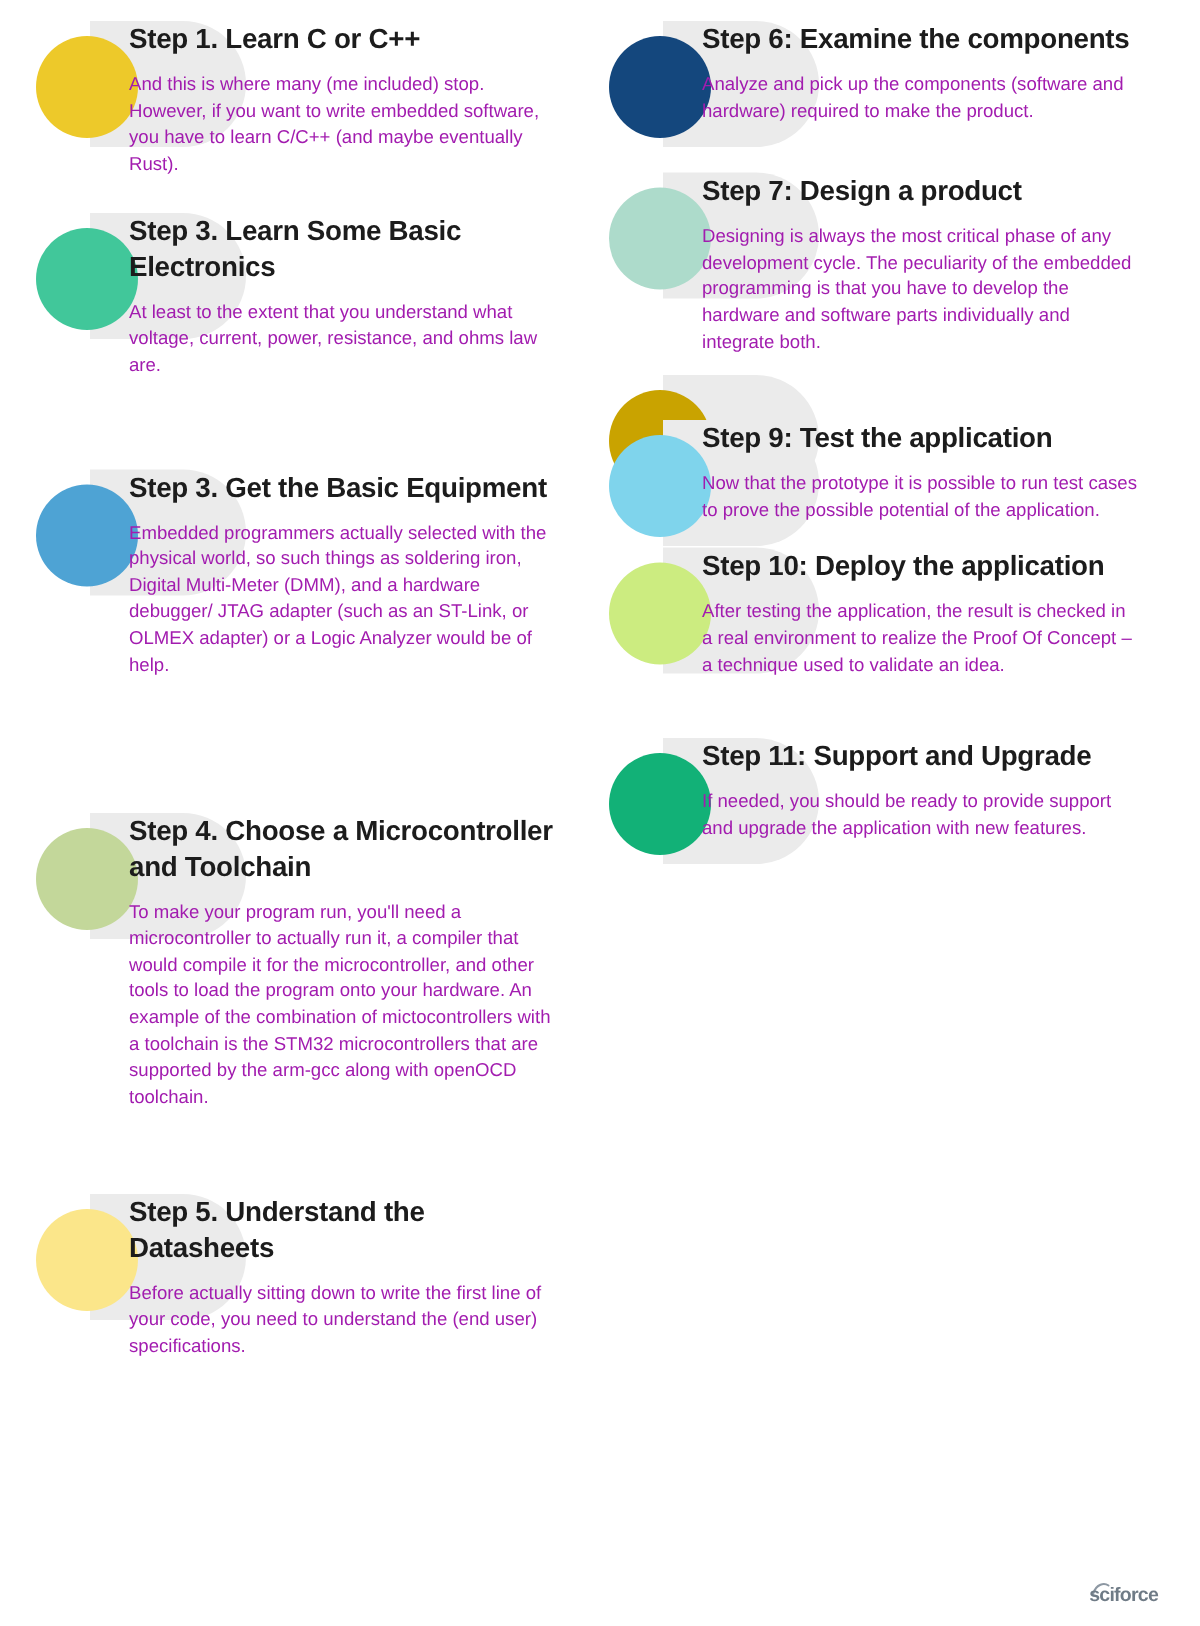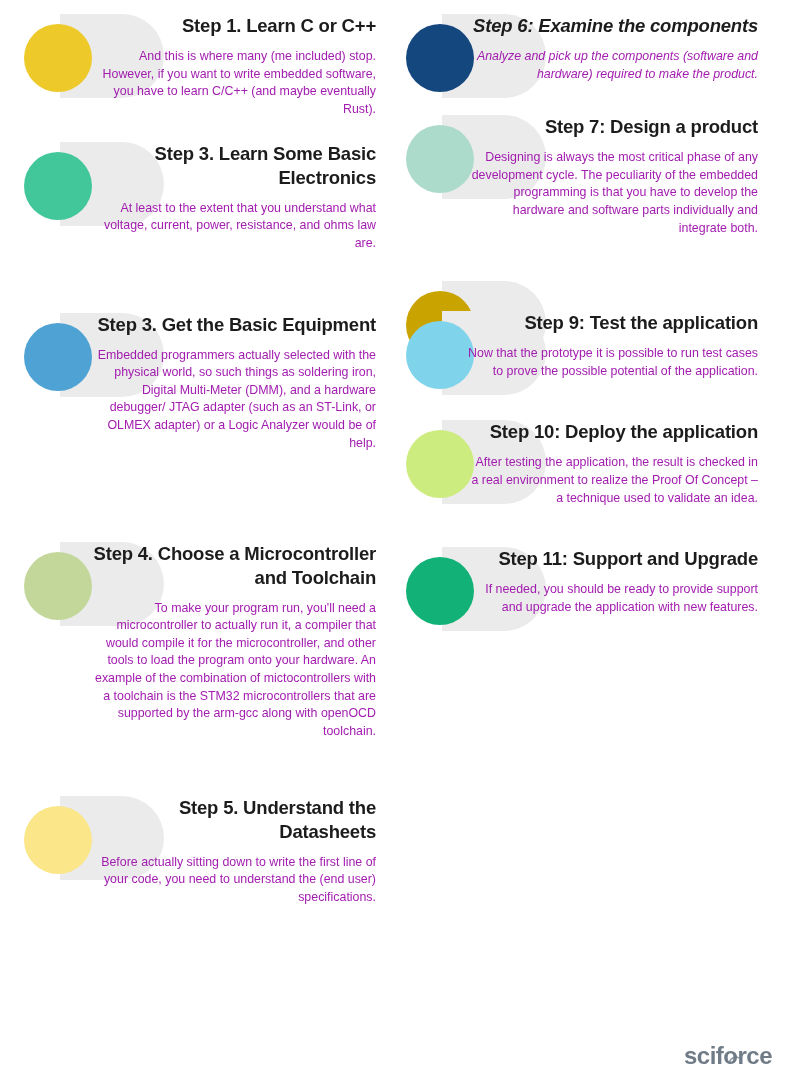--- a/index.html
+++ b/index.html
@@ -58,21 +58,20 @@
     top: 0;
     width: 104px;
     height: 84px;
     background: #ebebeb;
     border-top-right-radius: 52px;
     border-bottom-right-radius: 52px;
   }
   .step-body {
     position: relative;
     padding-left: 62px;
-    text-align: right;
   }
   .step-title {
     position: relative;
     font-size: 18.5px;
     font-weight: bold;
     line-height: 1.28;
     letter-spacing: -0.2px;
     margin: 0 0 10px 0;
     color: #1c1c1c;
     z-index: 2;
@@ -88,21 +87,21 @@
   }
   .footer {
     position: absolute;
     right: 28px;
     bottom: 14px;
     display: flex;
     align-items: flex-end;
     gap: 2px;
   }
   .logo-text {
-    font-size: 24px;
+    font-size: 13px;
     font-weight: bold;
     color: #6f7b86;
     letter-spacing: -0.5px;
   }
   .logo-mark {
     position: absolute;
     right: 62px;
     bottom: 22px;
     width: 10px;
     height: 10px;
@@ -168,52 +167,52 @@
         <div class="step-body">
           <h2 class="step-title">Step 5. Understand the Datasheets</h2>
           <p class="step-text">Before actually sitting down to write the first line of your code, you need to understand the (end user) specifications.</p>
         </div>
       </div>
 
     </div>
 
     <div class="column">
 
-      <div class="step" style="margin-bottom:32px;font-style:italic;">
+      <div class="step" style="margin-bottom:32px;">
         <div class="step-graphic">
           <div class="grey-shape"></div>
           <div class="disc" style="background:#14477d;"></div>
         </div>
         <div class="step-body">
           <h2 class="step-title">Step 6: Examine the components</h2>
           <p class="step-text">Analyze and pick up the components (software and hardware) required to make the product.</p>
         </div>
       </div>
 
-      <div class="step" style="margin-bottom:44px;">
+      <div class="step" style="margin-bottom:13px;">
         <div class="step-graphic">
           <div class="grey-shape"></div>
           <div class="disc" style="background:#addbcb;"></div>
         </div>
         <div class="step-body">
           <h2 class="step-title">Step 7: Design a product</h2>
           <p class="step-text">Designing is always the most critical phase of any development cycle. The peculiarity of the embedded programming is that you have to develop the hardware and software parts individually and integrate both.</p>
         </div>
       </div>
 
       <div class="step" style="margin-bottom:30px;">
         <div class="step-graphic">
           <div class="grey-shape"></div>
           <div class="disc" style="background:#c9a300;"></div>
         </div>
         <div class="step-body">
         </div>
       </div>
 
-      <div class="step" style="margin-bottom:40px;">
+      <div class="step" style="margin-bottom:16px;">
         <div class="step-graphic">
           <div class="grey-shape"></div>
           <div class="disc" style="background:#7fd4ec;"></div>
         </div>
         <div class="step-body">
           <h2 class="step-title">Step 9: Test the application</h2>
           <p class="step-text">Now that the prototype it is possible to run test cases to prove the possible potential of the application.</p>
         </div>
       </div>
 

